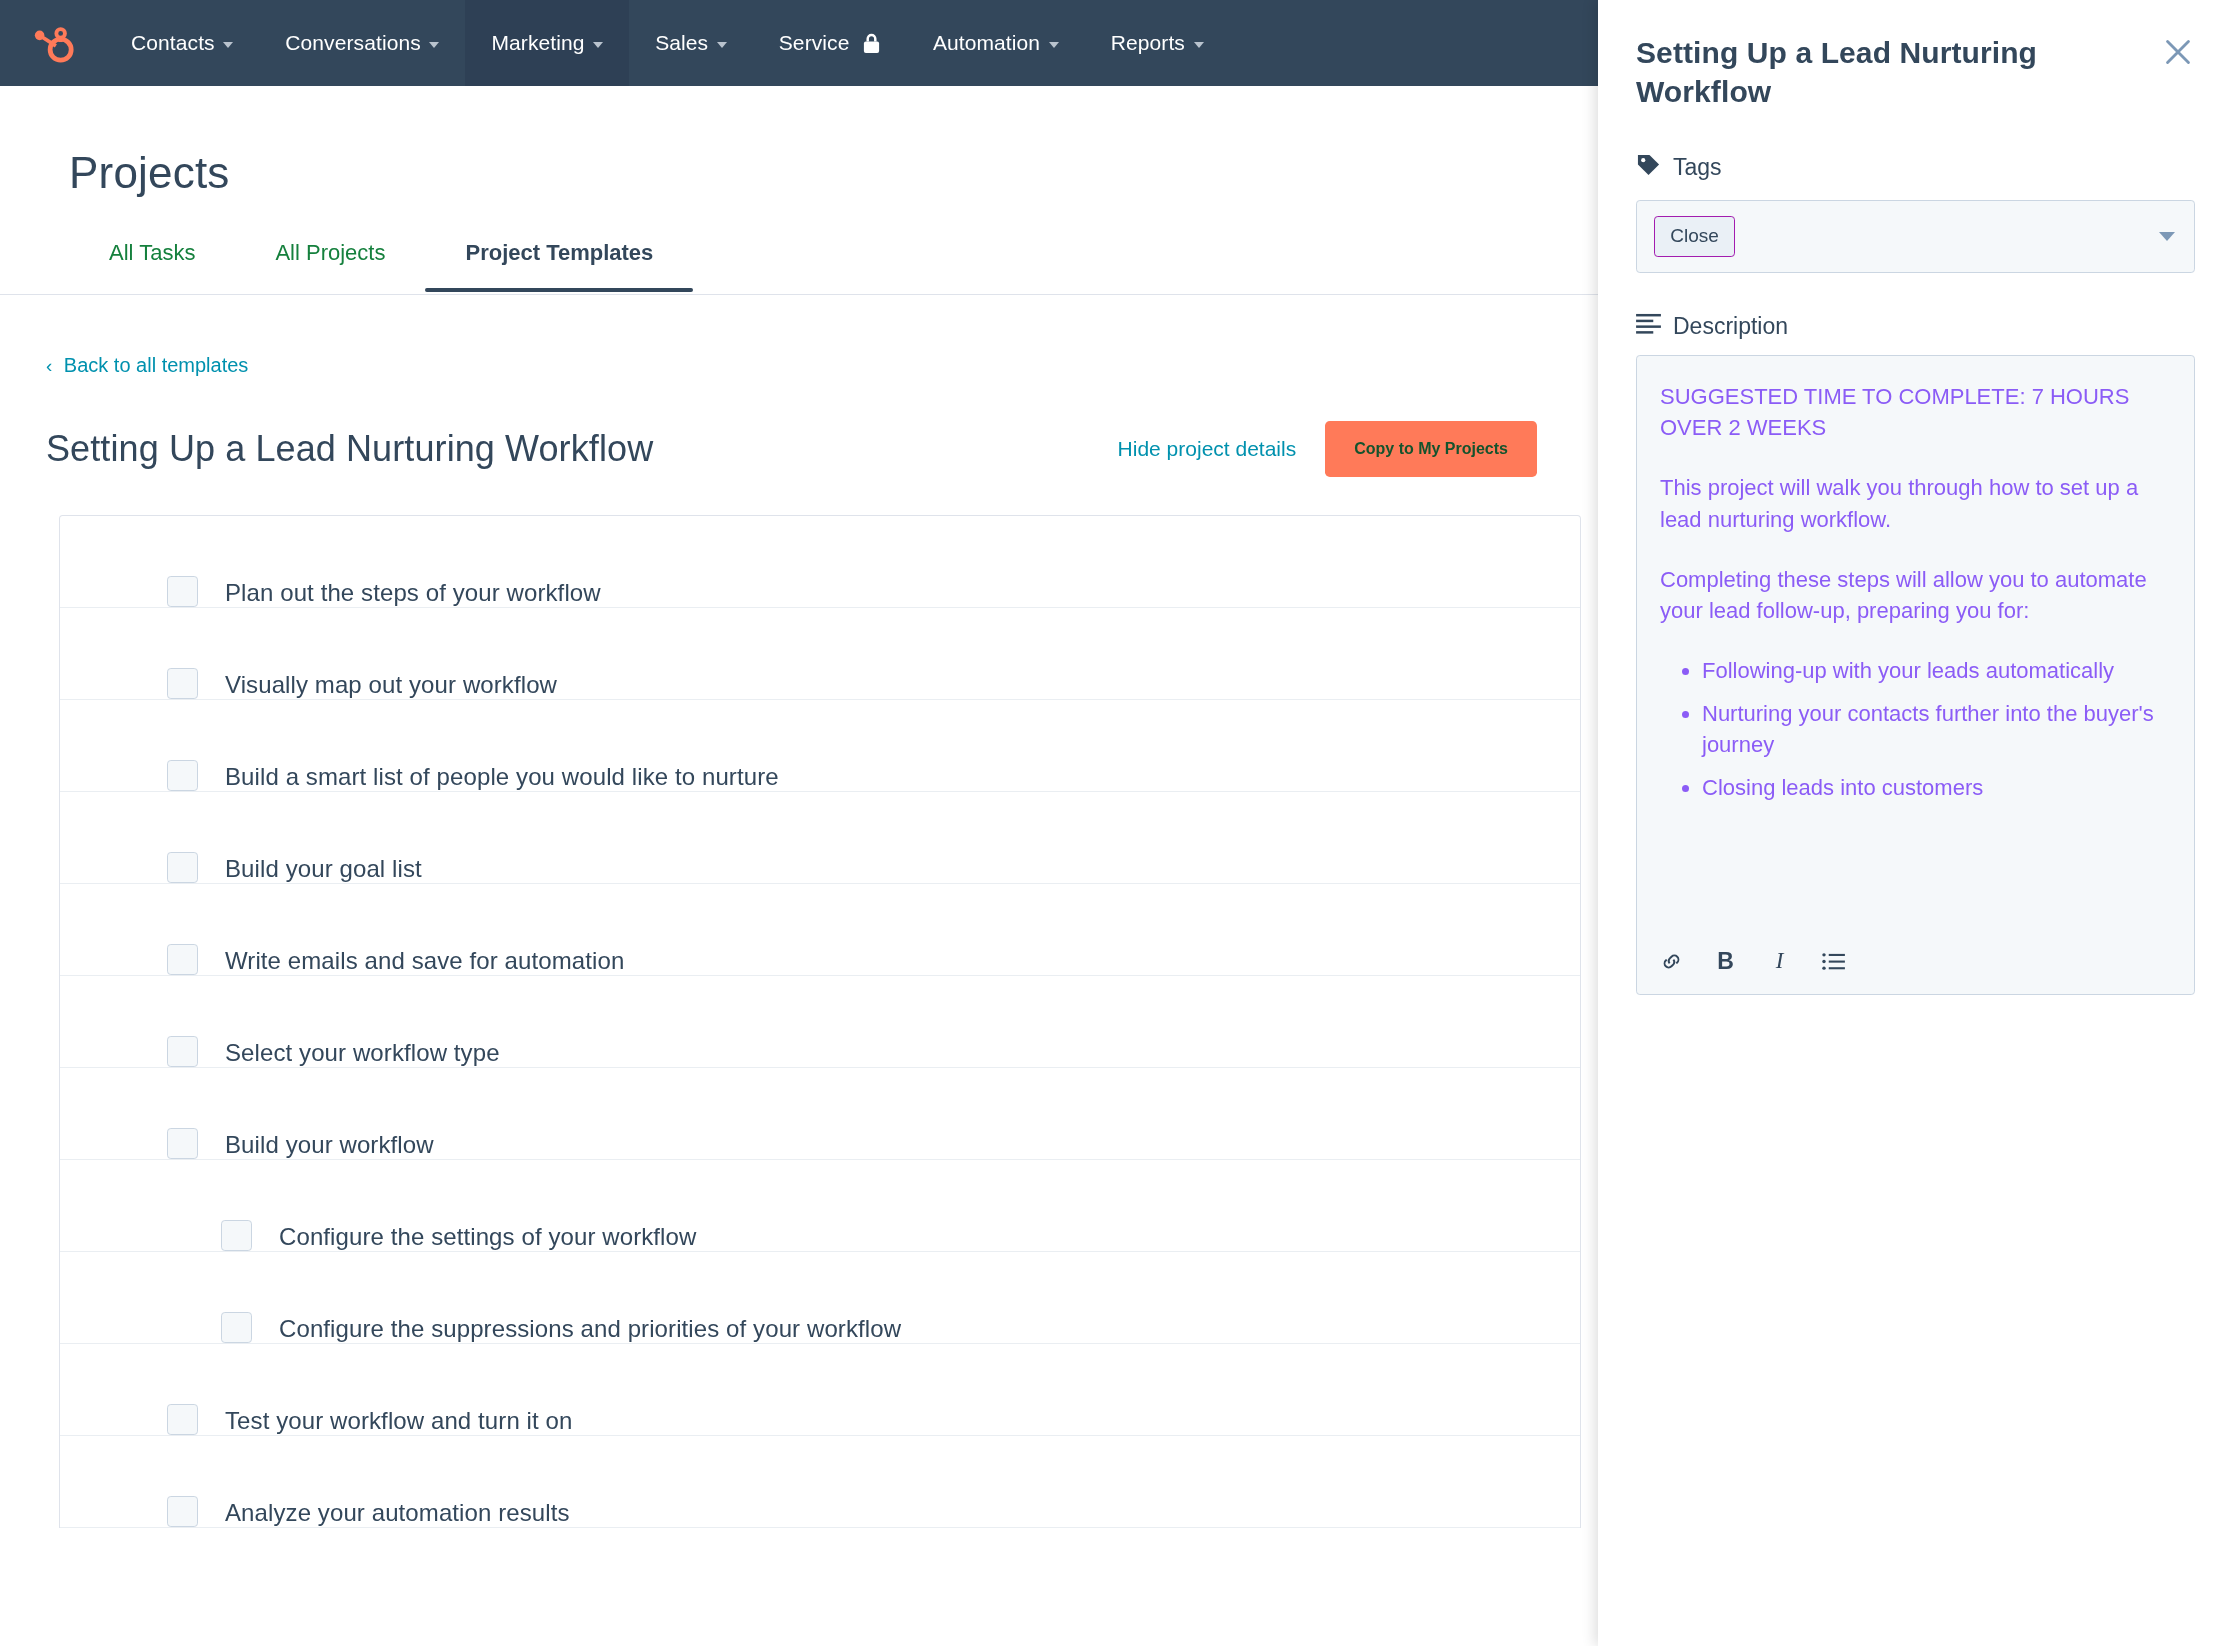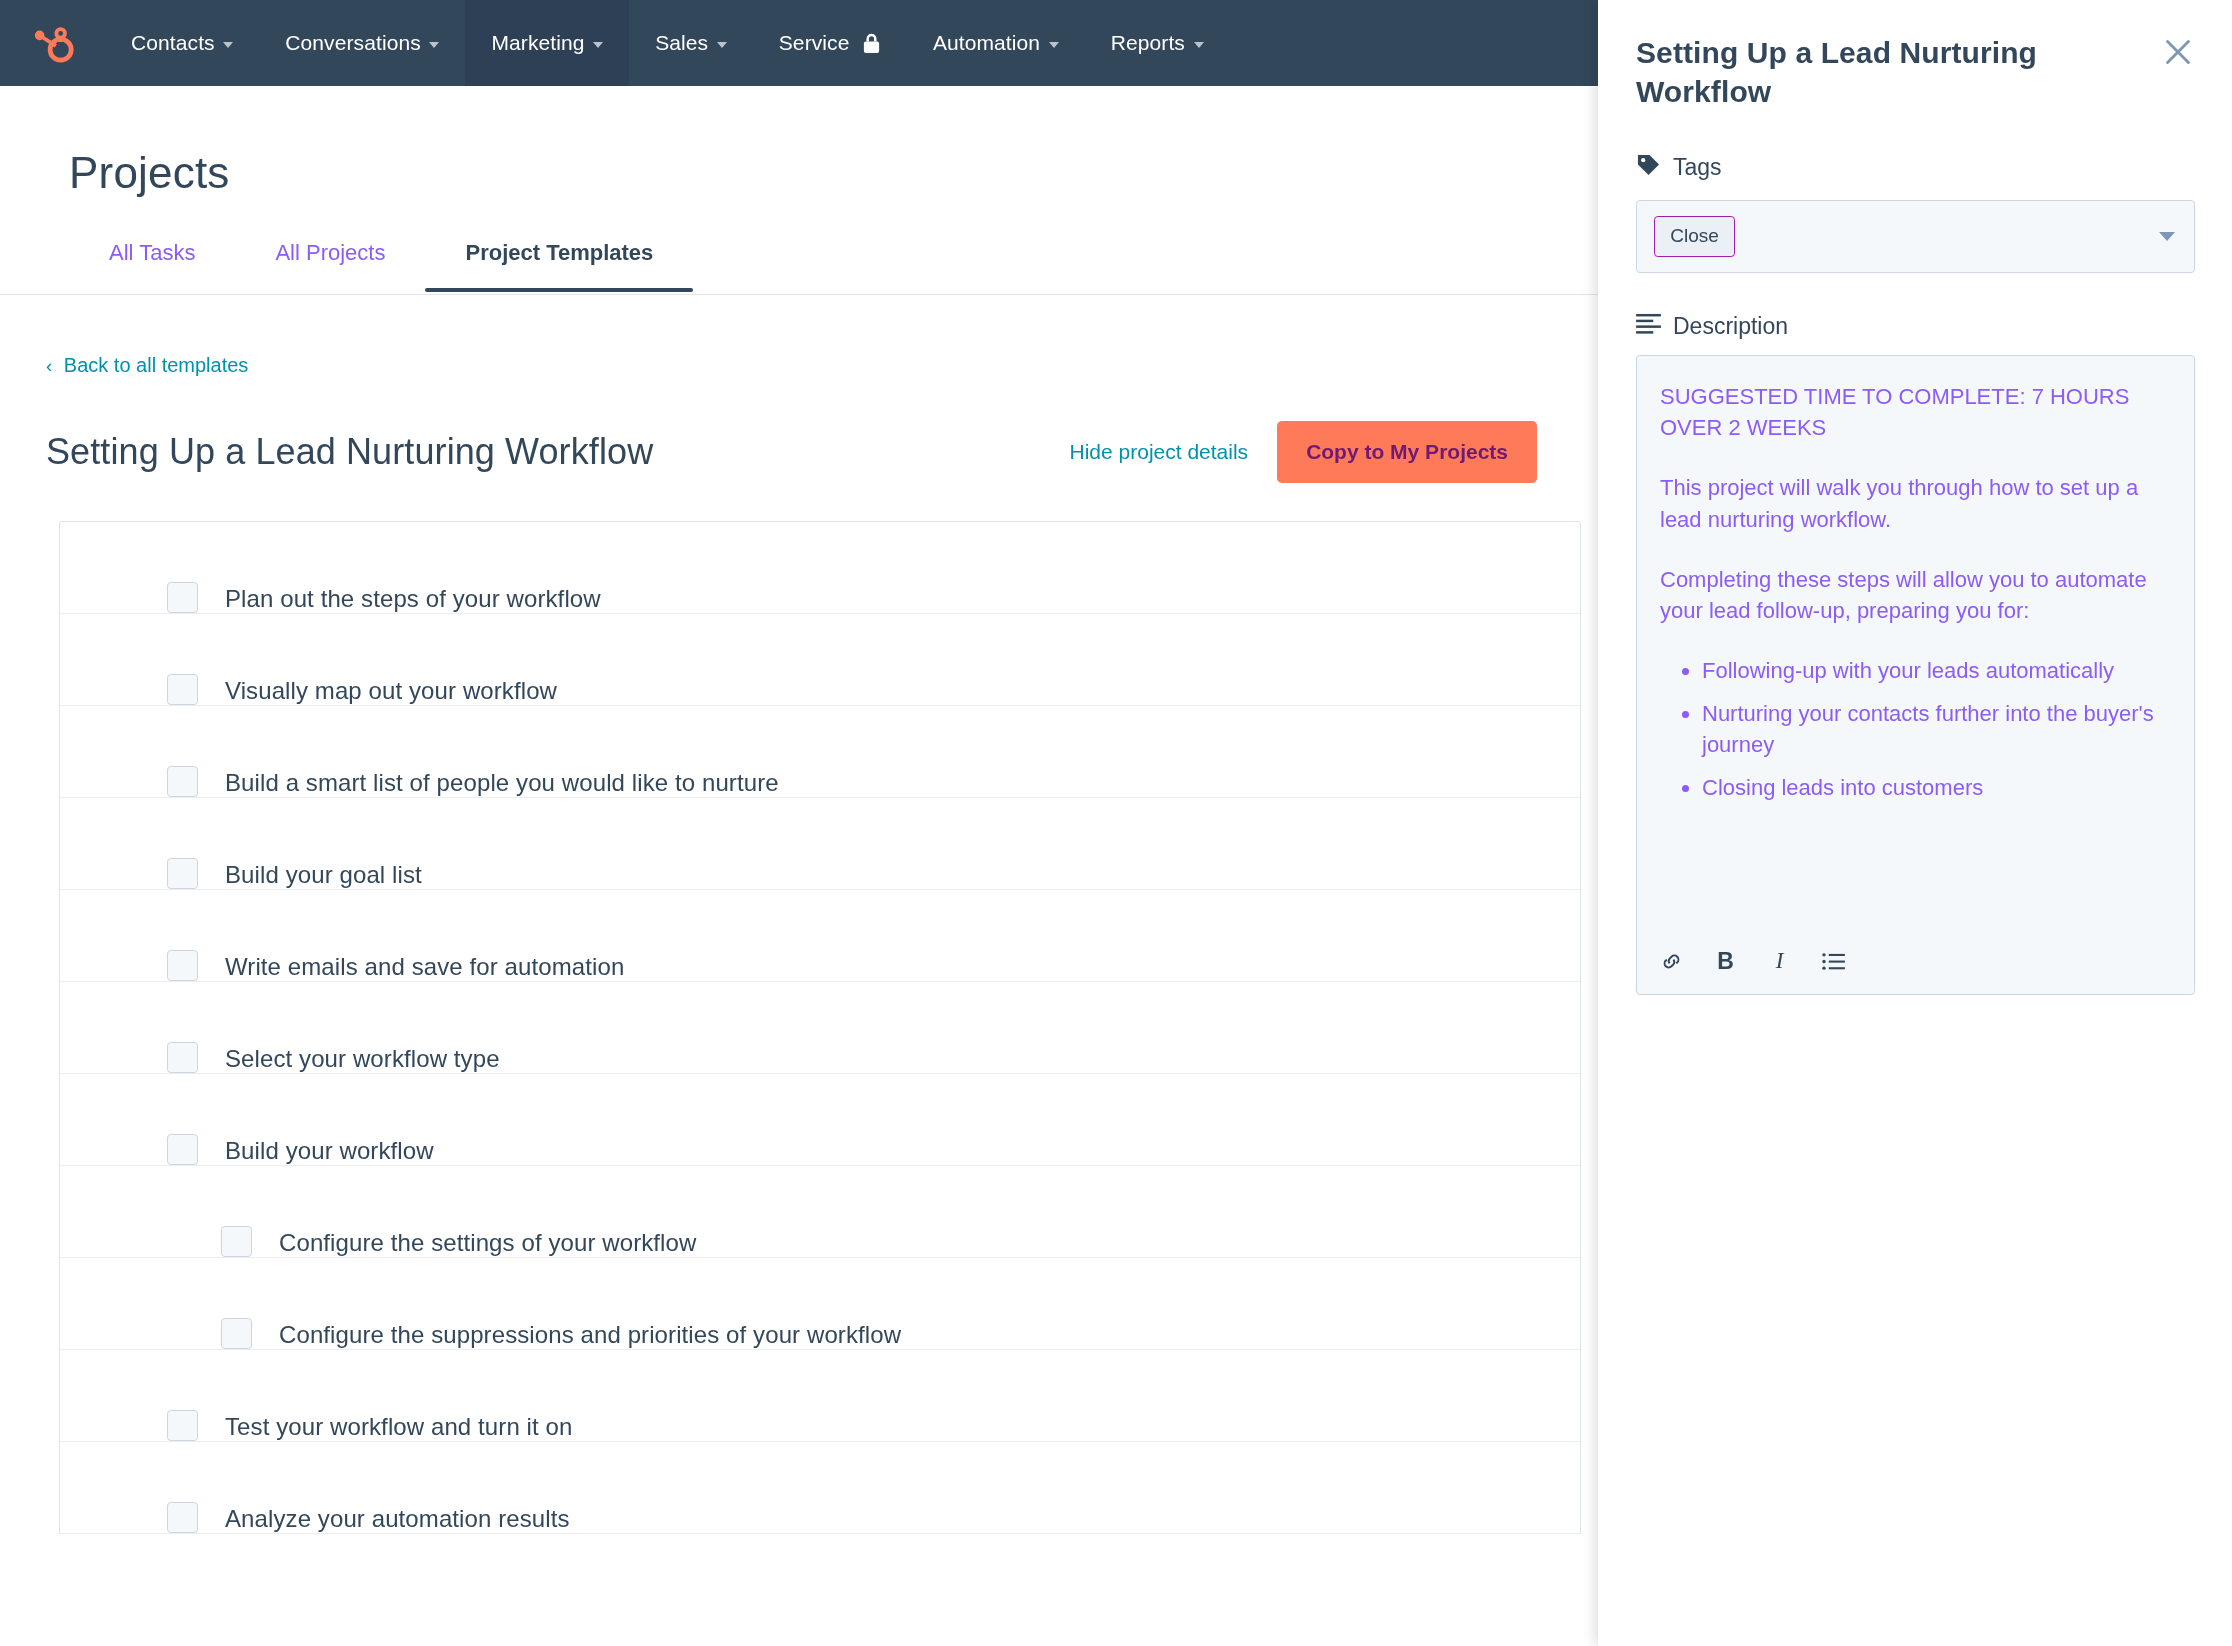--- a/index.html
+++ b/index.html
@@ -80,21 +80,21 @@
     margin-top: 34px;
     padding-left: 69px;
     height: 63px;
     border-bottom: 1.9px solid #dfe3eb;
     display: flex;
     align-items: flex-start;
     gap: 0;
   }
   .tab {
     font-size: 22px;
-    color: #8b5cf6;
+    color: #15803d;
     padding: 7.6px 40px 25px 40px;
     cursor: pointer;
     position: relative;
     white-space: nowrap;
   }
   .tab.active {
     font-weight: bold;
     color: #33475b;
   }
   .tab.active:after {
@@ -136,22 +136,22 @@
   }
   .hide-details {
     color: #0091ae;
     font-size: 21px;
     margin-right: 29px;
     cursor: pointer;
     white-space: nowrap;
   }
   .copy-btn {
     background: #ff7a59;
-    color: #701a75;
-    font-size: 21px;
+    color: #14532d;
+    font-size: 16px;
     font-weight: bold;
     border: none;
     border-radius: 4.8px;
     padding: 19px 29px;
     cursor: pointer;
     white-space: nowrap;
     font-family: "Liberation Sans", sans-serif;
   }
 
   .task-list {

